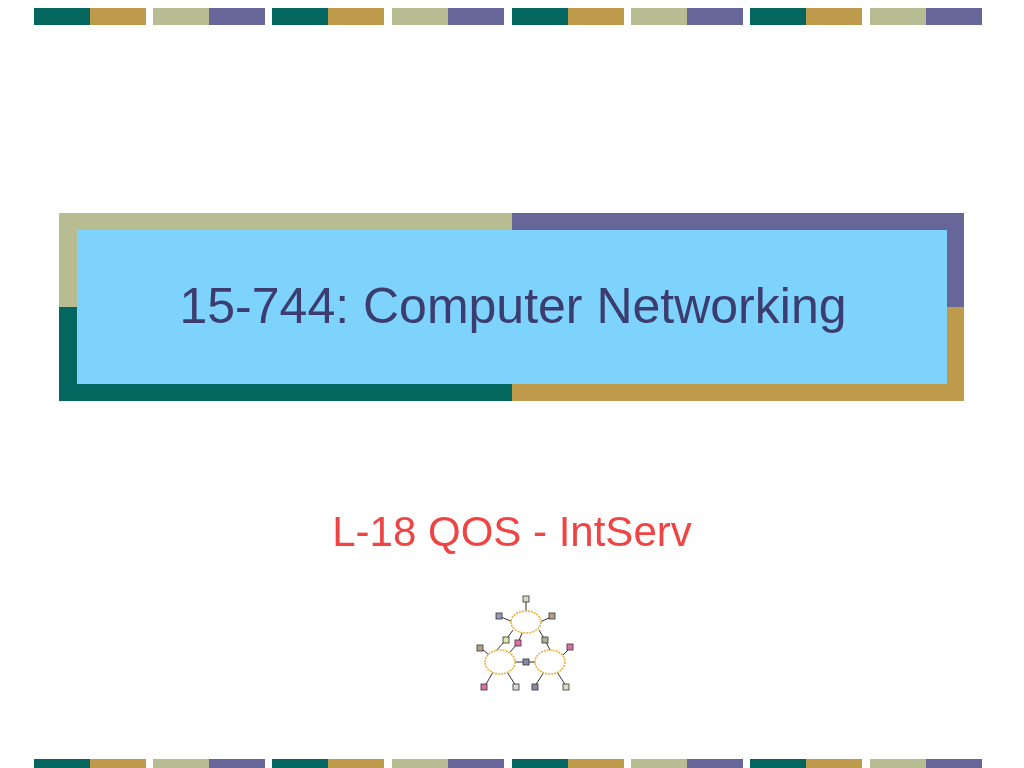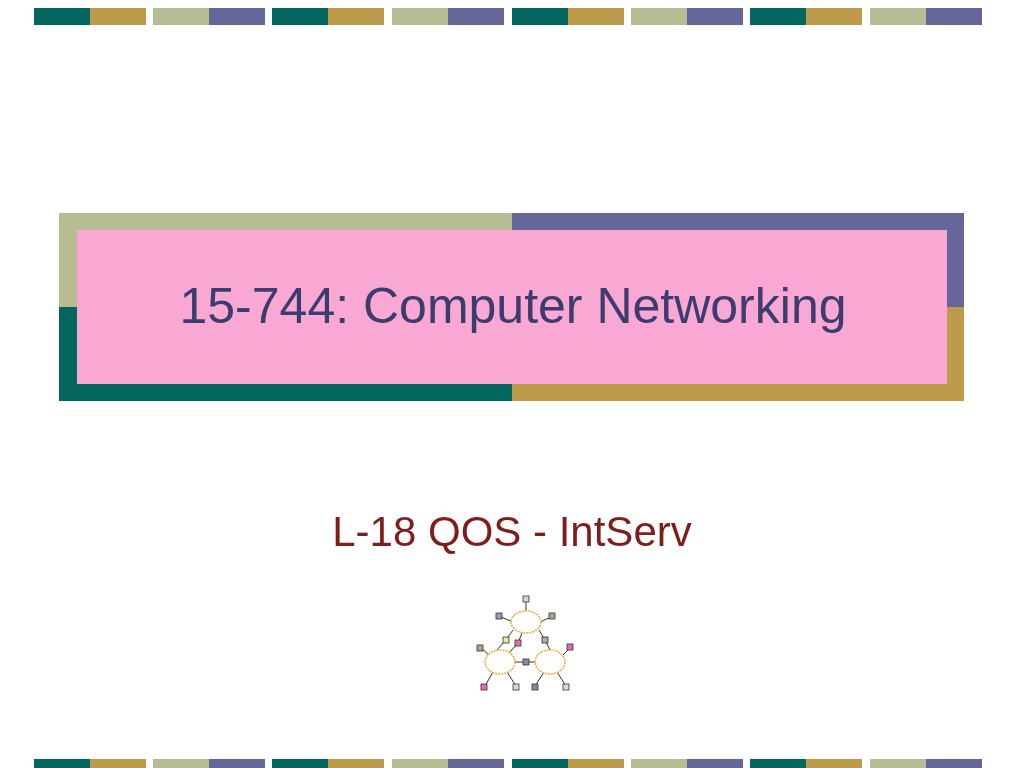--- a/index.html
+++ b/index.html
@@ -14,30 +14,30 @@
     .seg { position: absolute; top: 0; height: 100%; }
 
     .title-frame { position: absolute; left: 59px; top: 213px; width: 905px; height: 188px; }
     .frame-q { position: absolute; }
     .q-tl { left: 0; top: 0; width: 453px; height: 94px; }
     .q-tr { left: 453px; top: 0; width: 452px; height: 94px; }
     .q-bl { left: 0; top: 94px; width: 453px; height: 94px; }
     .q-br { left: 453px; top: 94px; width: 452px; height: 94px; }
     .frame-inner {
       position: absolute; left: 18px; top: 17px; width: 870px; height: 154px;
-      background: #f9a8d4;
+      background: #7dd3fc;
       display: flex; align-items: center; justify-content: center;
     }
     .title-text {
       font-size: 50px; color: #3c3c6e; white-space: nowrap;
       position: relative; top: -1px; left: 1px;
     }
     .subtitle {
       position: absolute; left: 0; width: 1024px; top: 508px;
-      text-align: center; font-size: 42px; color: #7f1d1d; white-space: nowrap;
+      text-align: center; font-size: 42px; color: #ef4444; white-space: nowrap;
     }
     .net-icon { position: absolute; left: 470px; top: 590px; width: 110px; height: 105px; }
   </style>
 </head>
 <body>
 
 <div class="stripe stripe-top" id="stripeTop">
     <div class="seg" style="left: 34px; width: 56px; background: rgb(3, 102, 95);"></div>
     <div class="seg" style="left: 90px; width: 56px; background: rgb(190, 155, 74);"></div>
     <div class="seg" style="left: 153px; width: 56px; background: rgb(184, 188, 146);"></div>

